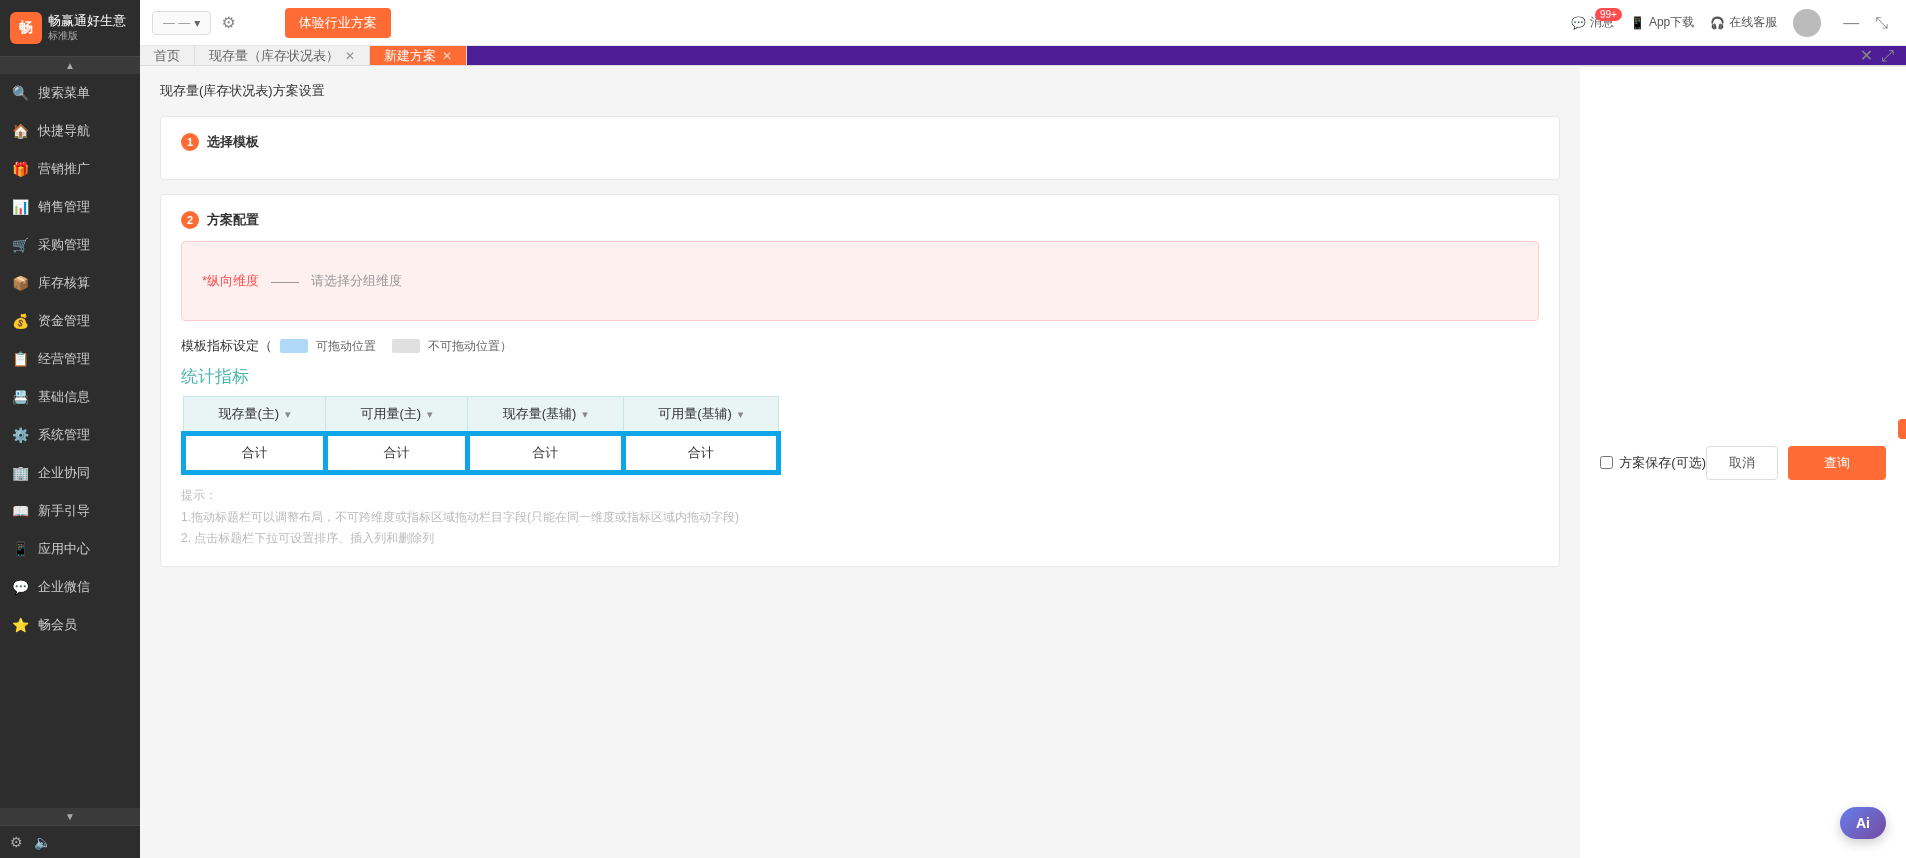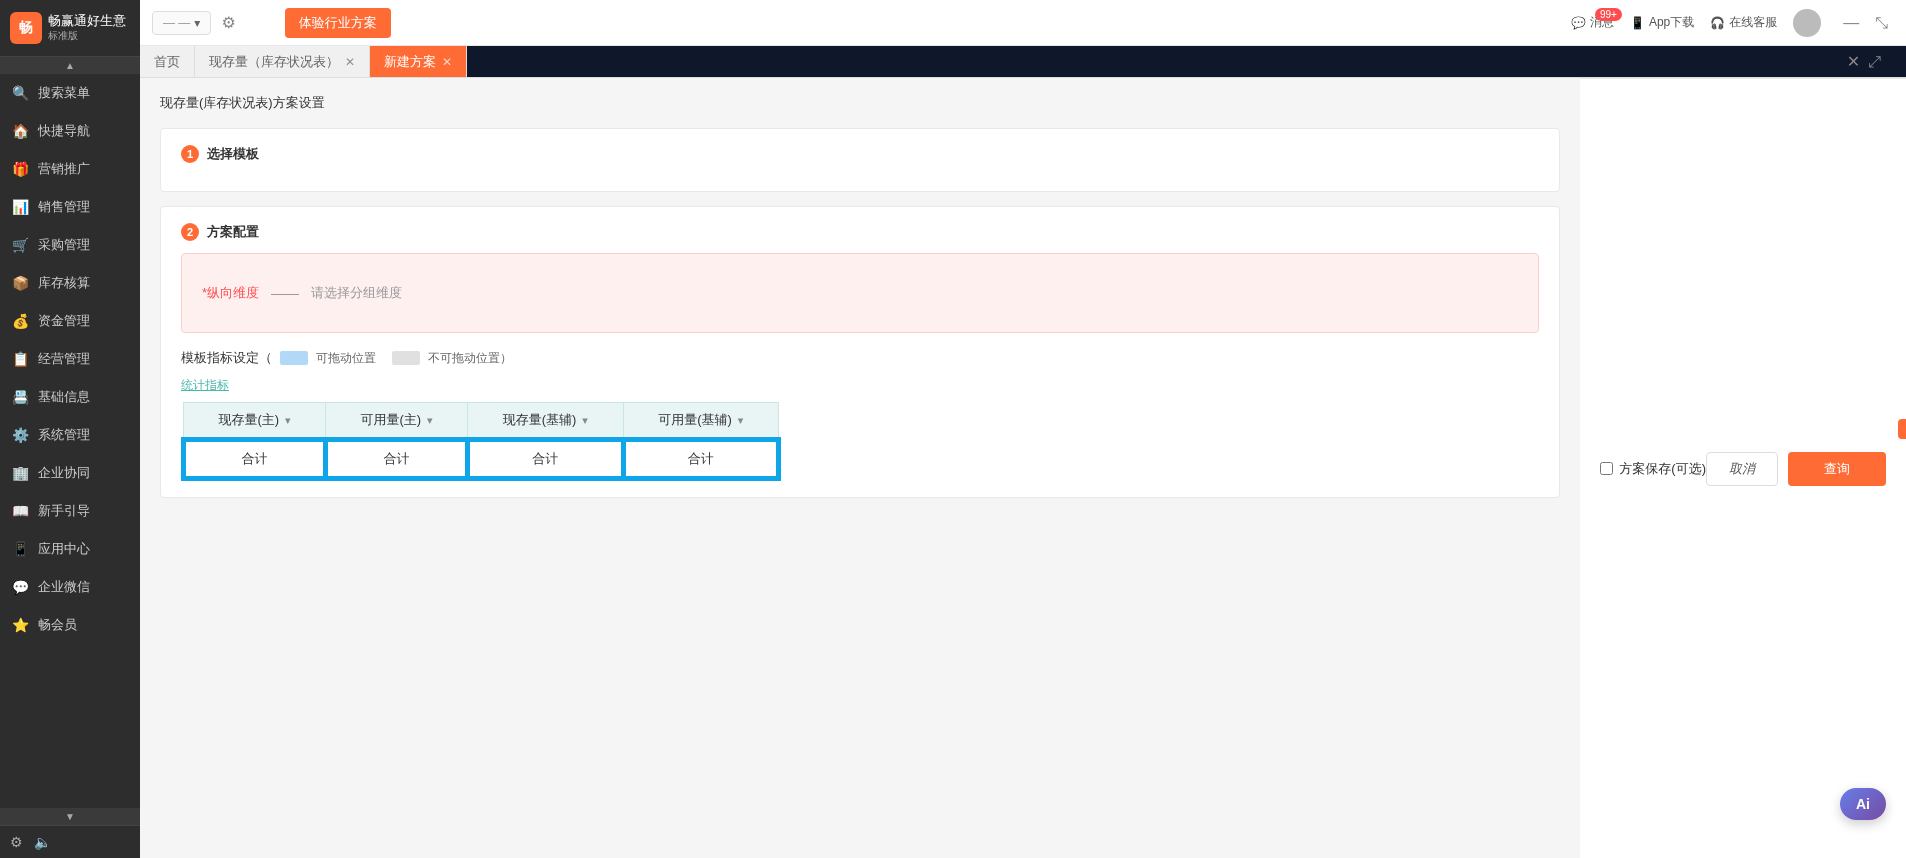--- a/index.html
+++ b/index.html
@@ -73,25 +73,25 @@
     }
     .topbar-right { display: flex; align-items: center; gap: 16px; }
     .topbar-msg { display: flex; align-items: center; gap: 4px; cursor: pointer; color: #555; font-size: 12px; position: relative; }
     .badge { background: #ff4d4f; color: white; border-radius: 10px; padding: 1px 5px; font-size: 10px; position: absolute; top: -6px; right: -8px; }
     .topbar-app { display: flex; align-items: center; gap: 4px; cursor: pointer; color: #555; font-size: 12px; }
     .topbar-service { display: flex; align-items: center; gap: 4px; cursor: pointer; color: #555; font-size: 12px; }
     .topbar-avatar { width: 28px; height: 28px; border-radius: 50%; background: #ddd; cursor: pointer; }
 
     
     .tabbar {
-      background: #0f172a;
+      background: #4c1d95;
       display: flex; align-items: center;
-      padding: 0 17px 0 0;
+      padding: 0 4px 0 0;
       border-bottom: 1px solid #ddd;
-      height: 32px;
+      height: 20px;
     }
     .tab {
       display: flex; align-items: center; gap: 6px;
       padding: 0 14px; height: 100%; cursor: pointer;
       font-size: 13px; color: #666; border-right: 1px solid #ddd;
       background: #f0f0f0;
     }
     .tab.home { background: #f0f0f0; }
     .tab.active { background: #ff6b35; color: white; }
     .tab-close { font-size: 12px; cursor: pointer; opacity: 0.7; }
@@ -129,21 +129,21 @@
     .dim-vertical-label { color: #ff4d4f; font-size: 13px; }
     .dim-arrow { color: #999; font-size: 14px; }
     .dim-placeholder { color: #999; font-size: 13px; }
 
     
     .indicator-label { font-size: 13px; color: #333; margin-bottom: 10px; display: flex; align-items: center; gap: 8px; }
     .indicator-badge-movable { display: inline-block; width: 28px; height: 14px; background: #b2d8f7; border-radius: 2px; vertical-align: middle; }
     .indicator-badge-fixed { display: inline-block; width: 28px; height: 14px; background: #e0e0e0; border-radius: 2px; vertical-align: middle; margin-left: 8px; }
     .indicator-label-text { font-size: 12px; color: #666; }
 
-    .stats-section-title { color: #4db6ac; font-size: 12px; margin-bottom: 8px; text-decoration: underline; }
+    .stats-section-title { color: #4db6ac; font-size: 17px; margin-bottom: 8px; }
 
     
     .stats-table { border-collapse: collapse; width: auto; min-width: 600px; }
     .stats-table th {
       background: #e8f5f4; border: 1px solid #c8e6e4; padding: 8px 32px;
       text-align: center; font-size: 13px; font-weight: normal; color: #333;
       white-space: nowrap;
     }
     .stats-table th .th-inner { display: flex; align-items: center; gap: 6px; justify-content: center; }
     .stats-table td {
@@ -159,38 +159,38 @@
 
     
     .footer-bar {
       background: white; border-top: 1px solid #e8e8e8;
       padding: 12px 20px; display: flex; align-items: center; justify-content: space-between;
     }
     .save-option { display: flex; align-items: center; gap: 6px; font-size: 13px; color: #333; cursor: pointer; }
     .footer-btns { display: flex; gap: 10px; }
     .cancel-btn {
       padding: 7px 22px; border: 1px solid #ddd; border-radius: 4px;
-      background: white; cursor: pointer; font-size: 13px; color: #555; font-style: italic;
+      background: white; cursor: pointer; font-size: 13px; color: #555;
     }
     .query-btn {
       padding: 7px 36px; border: none; border-radius: 4px;
       background: #ff6b35; color: white; cursor: pointer; font-size: 13px;
     }
 
     
     .right-panel-toggle {
       position: fixed; right: 0; top: 50%; transform: translateY(-50%);
       background: #ff6b35; color: white; writing-mode: vertical-rl;
       padding: 10px 4px; cursor: pointer; border-radius: 4px 0 0 4px;
       font-size: 12px;
     }
 
     
     .ai-bubble {
-      position: fixed; right: 20px; bottom: 38px;
+      position: fixed; right: 20px; bottom: 19px;
       background: linear-gradient(135deg, #667eea, #764ba2);
       color: white; border-radius: 50px;
       padding: 8px 16px; cursor: pointer; font-size: 14px; font-weight: bold;
       box-shadow: 0 4px 12px rgba(0,0,0,0.2);
     }
 
     
     .window-controls { display: flex; align-items: center; gap: 4px; }
     .win-btn { cursor: pointer; font-size: 16px; color: #888; padding: 2px 6px; }
 
@@ -397,20 +397,27 @@
             <tbody>
               <tr>
                 <td>合计</td>
                 <td>合计</td>
                 <td>合计</td>
                 <td>合计</td>
               </tr>
             </tbody>
           </table>
 
+          <div class="tips">
+            <span class="tips-title">提示：</span>
+            <br>
+            <span>1.拖动标题栏可以调整布局，不可跨维度或指标区域拖动栏目字段(只能在同一维度或指标区域内拖动字段)</span>
+            <br>
+            <span>2. 点击标题栏下拉可设置排序、插入列和删除列</span>
+          </div>
         </div>
       </div>
     </div>
 
     <div class="footer-bar">
       <label class="save-option">
         <input type="checkbox" style="">
         <span>方案保存(可选)</span>
       </label>
       <div class="footer-btns">

